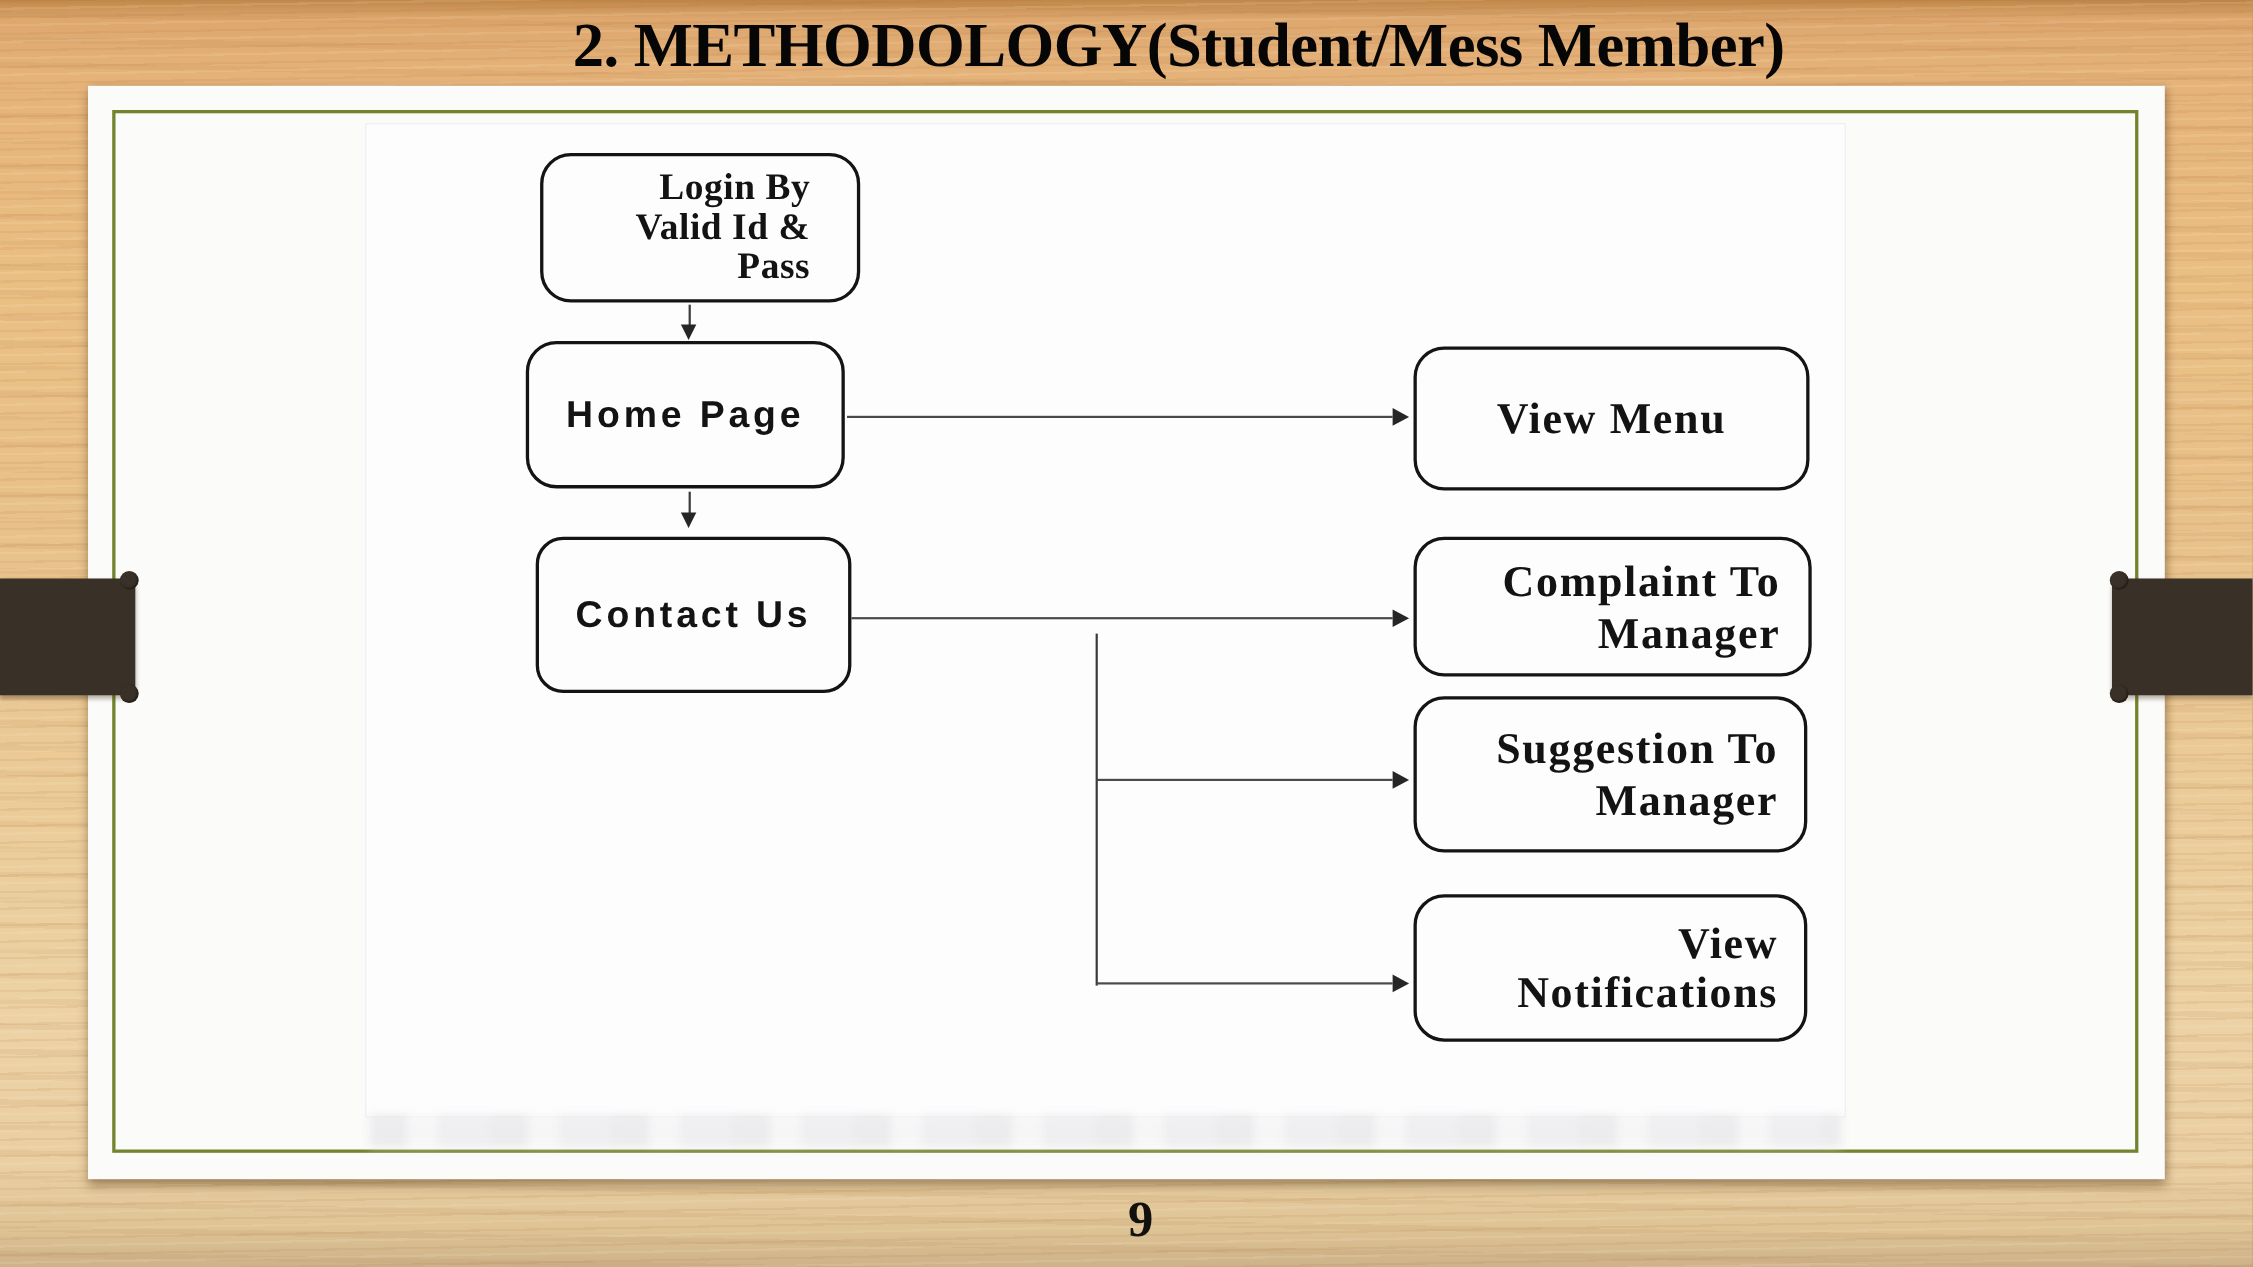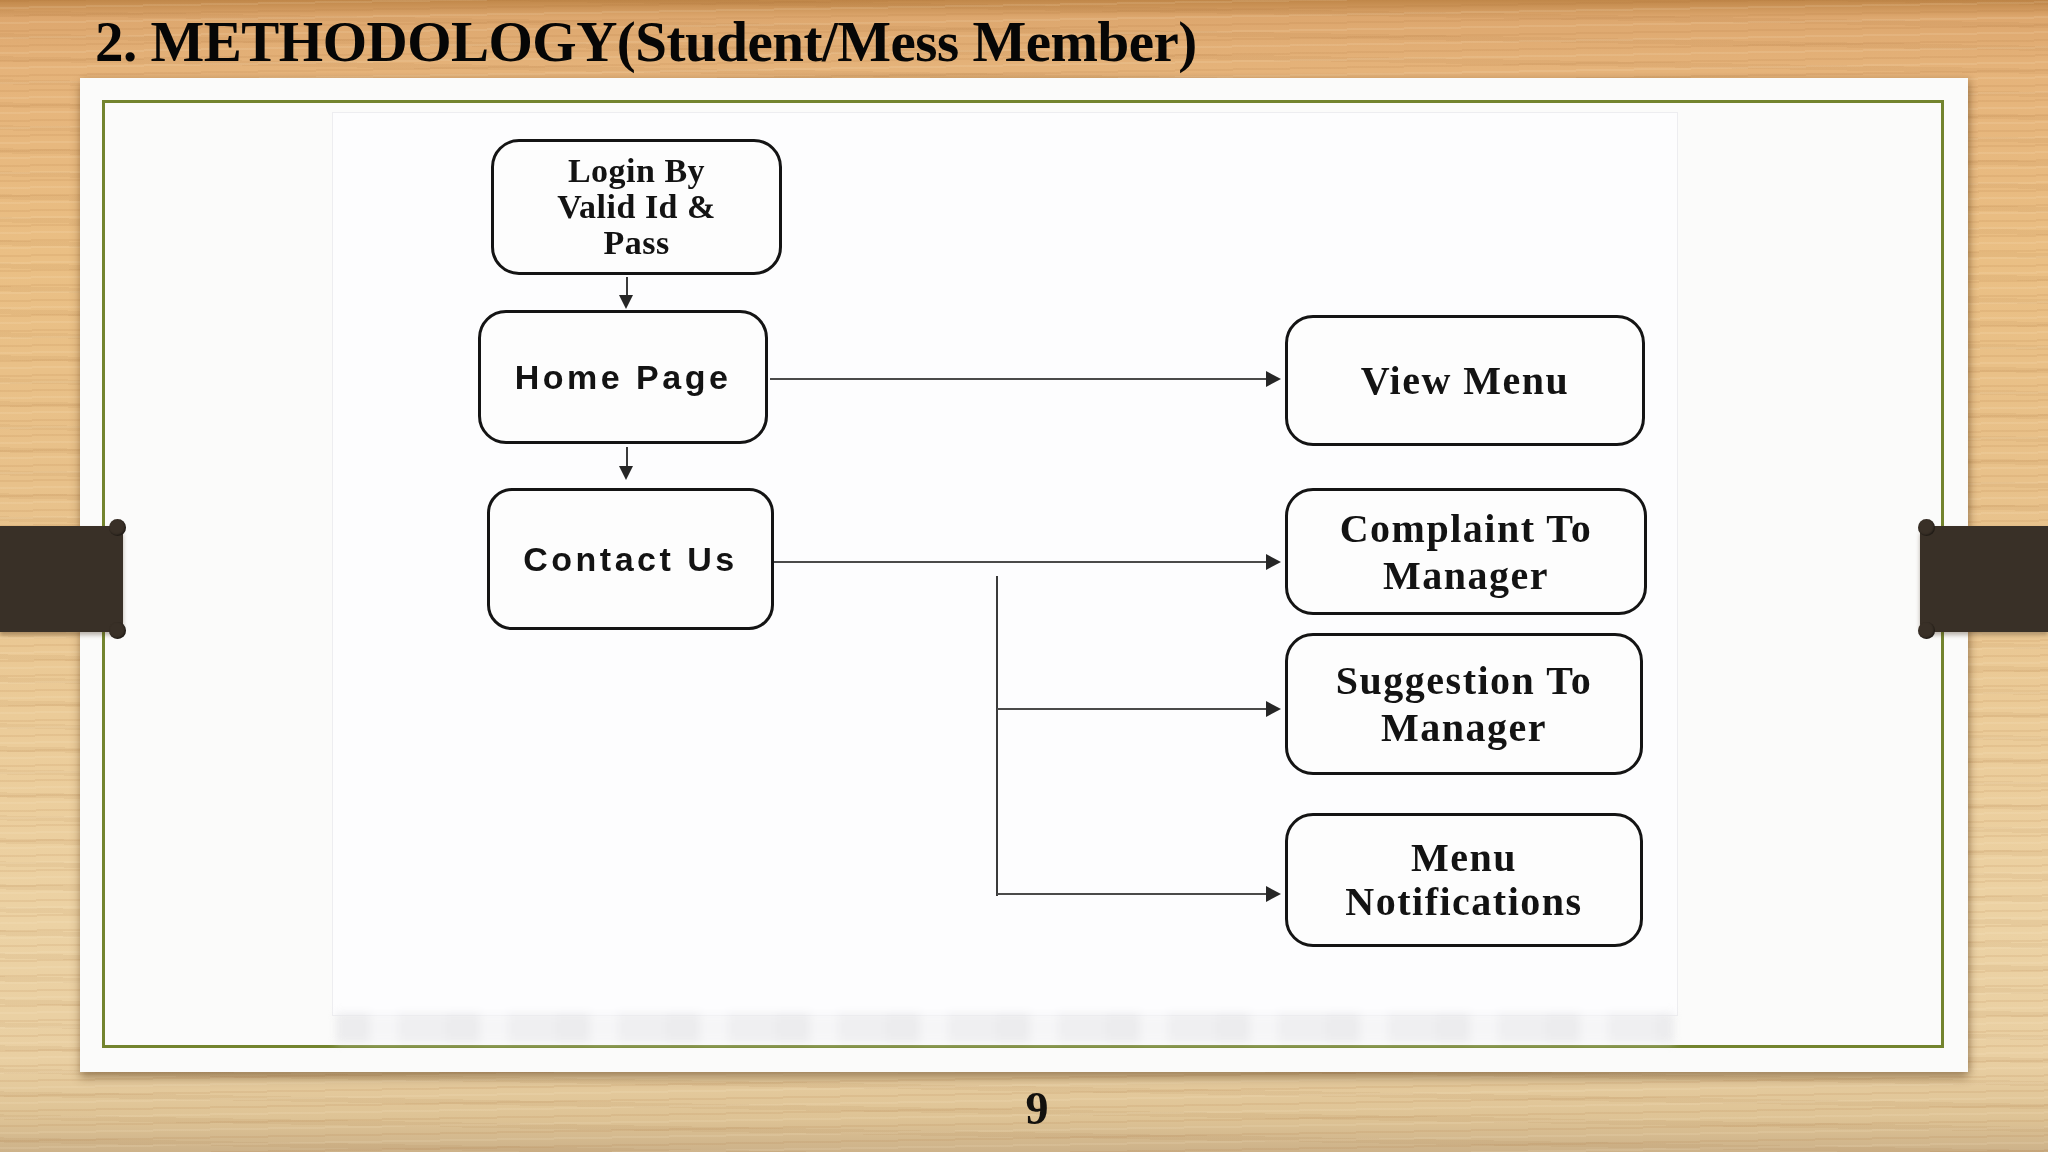--- a/index.html
+++ b/index.html
@@ -23,21 +23,21 @@
     position:absolute;left:80px;top:78px;width:1888px;height:994px;
     background:#fbfbfa;
     box-shadow:0 6px 9px rgba(92,62,28,0.45), 3px 0 6px rgba(92,62,28,0.18);
   }
   .slide-border{
     position:absolute;left:22px;top:22px;right:24px;bottom:24px;
     border:3px solid #73842e;
   }
   .title{
     position:absolute;left:0;top:8px;width:100%;margin:0;padding-left:95px;
-    box-sizing:border-box;text-align:left;
+    box-sizing:border-box;text-align:center;
     font-family:"Liberation Serif",serif;font-weight:700;
     font-size:57px;line-height:68px;color:#060606;letter-spacing:-0.5px;
   }
   .page-number{
     position:absolute;left:992px;top:1082px;width:90px;text-align:center;
     font-family:"Liberation Serif",serif;font-weight:700;
     font-size:46px;color:#13110e;
   }
 
   
@@ -52,21 +52,21 @@
     filter:blur(4px);opacity:0.75;
   }
 
   
   .node{
     position:absolute;box-sizing:border-box;
     border:3px solid #141414;border-radius:28px;background:#fdfdfd;
     display:flex;align-items:center;justify-content:center;
     text-align:center;color:#131313;
   }
-  .node .lbl{display:block;margin:0 auto;}
+  .node .lbl{display:block;margin:0 auto;text-align:right;}
   .node-serif{font-family:"Liberation Serif",serif;font-weight:700;
     font-size:40px;letter-spacing:1.5px;line-height:47px;}
   .node-sans{font-family:"Liberation Sans",sans-serif;font-weight:700;
     font-size:34px;letter-spacing:3.5px;}
 
   .n-login        {left:491px;top:139px;width:291px;height:136px;
                    font-size:34px;line-height:36px;letter-spacing:0.5px;}
   .n-login .lbl   {max-width:200px;}
   .n-home         {left:478px;top:310px;width:290px;height:134px;}
   .n-contact      {left:487px;top:488px;width:287px;height:142px;border-radius:25px;}
@@ -127,21 +127,21 @@
   <div class="node node-serif n-complaint">
     <span class="lbl">Complaint To Manager</span>
   </div>
   <div class="node node-serif n-viewmenu">
     <span class="lbl">View Menu</span>
   </div>
   <div class="node node-serif n-suggestion">
     <span class="lbl">Suggestion To Manager</span>
   </div>
   <div class="node node-serif n-notifications">
-    <span class="lbl">Menu Notifications</span>
+    <span class="lbl">View Notifications</span>
   </div>
 
   <div class="vline" style="left:626px;top:277px;height:20px;"></div>
   <div class="ah-d" style="left:619px;top:295px;"></div>
 
   <div class="vline" style="left:626px;top:447px;height:22px;"></div>
   <div class="ah-d" style="left:619px;top:466px;"></div>
 
   <div class="hline" style="left:770px;top:378px;width:496px;"></div>
   <div class="ah-r" style="left:1266px;top:371px;"></div>

